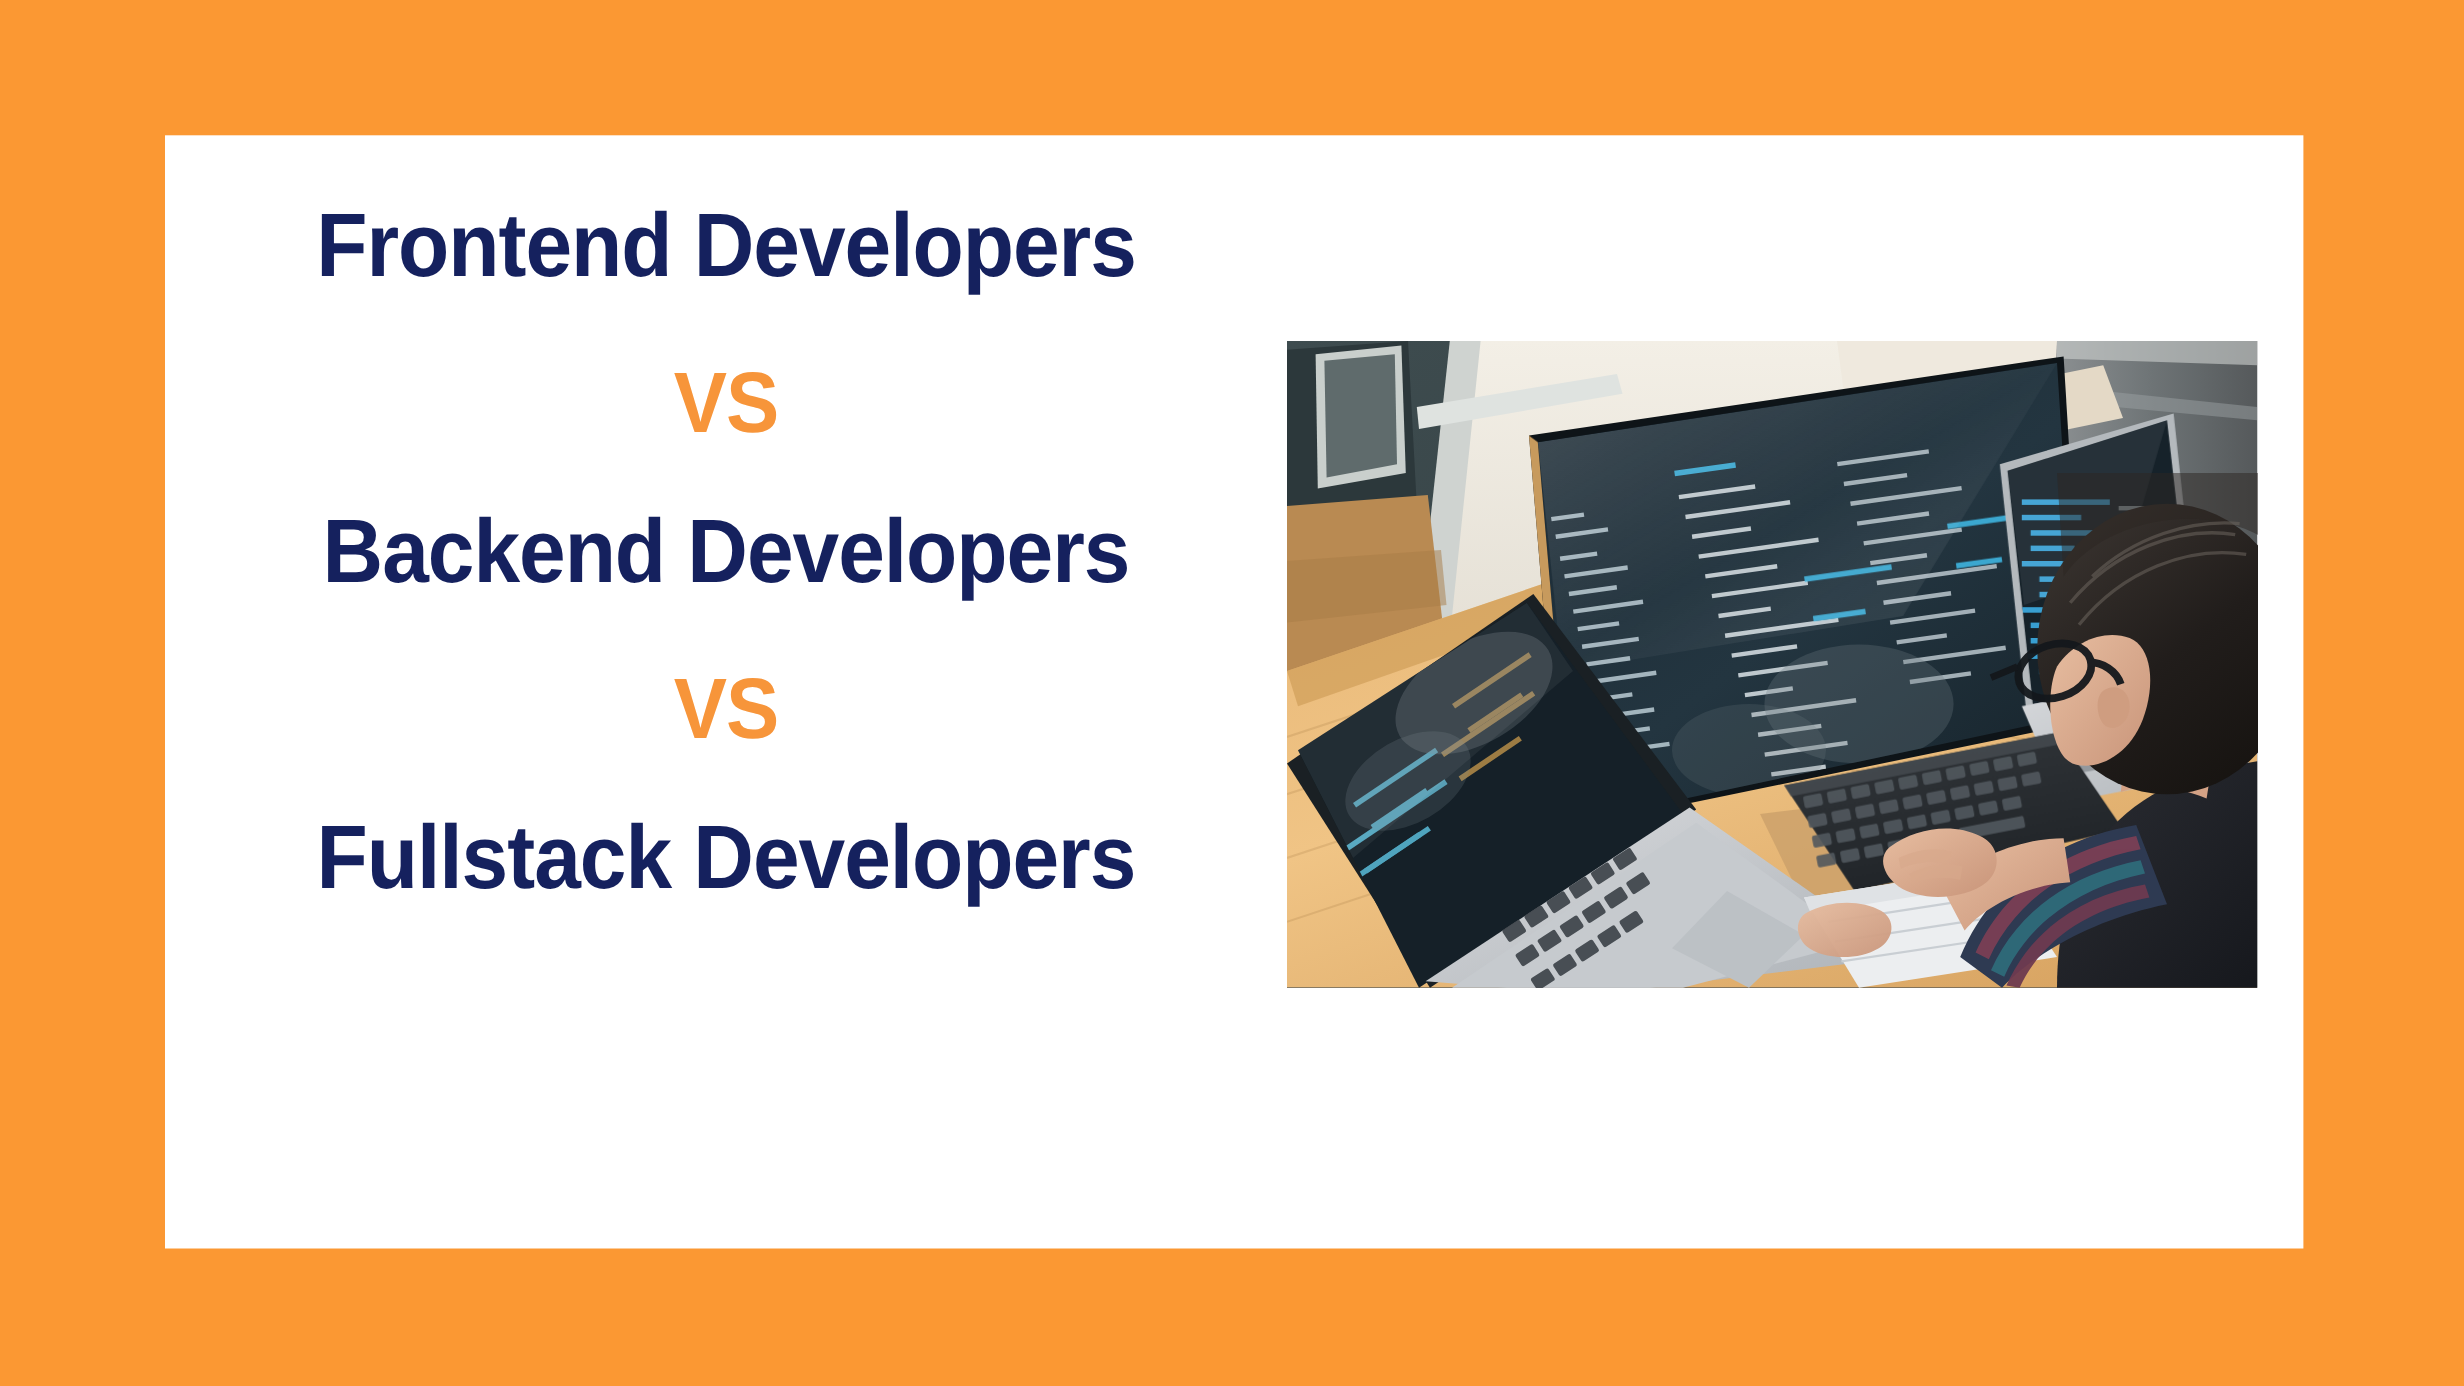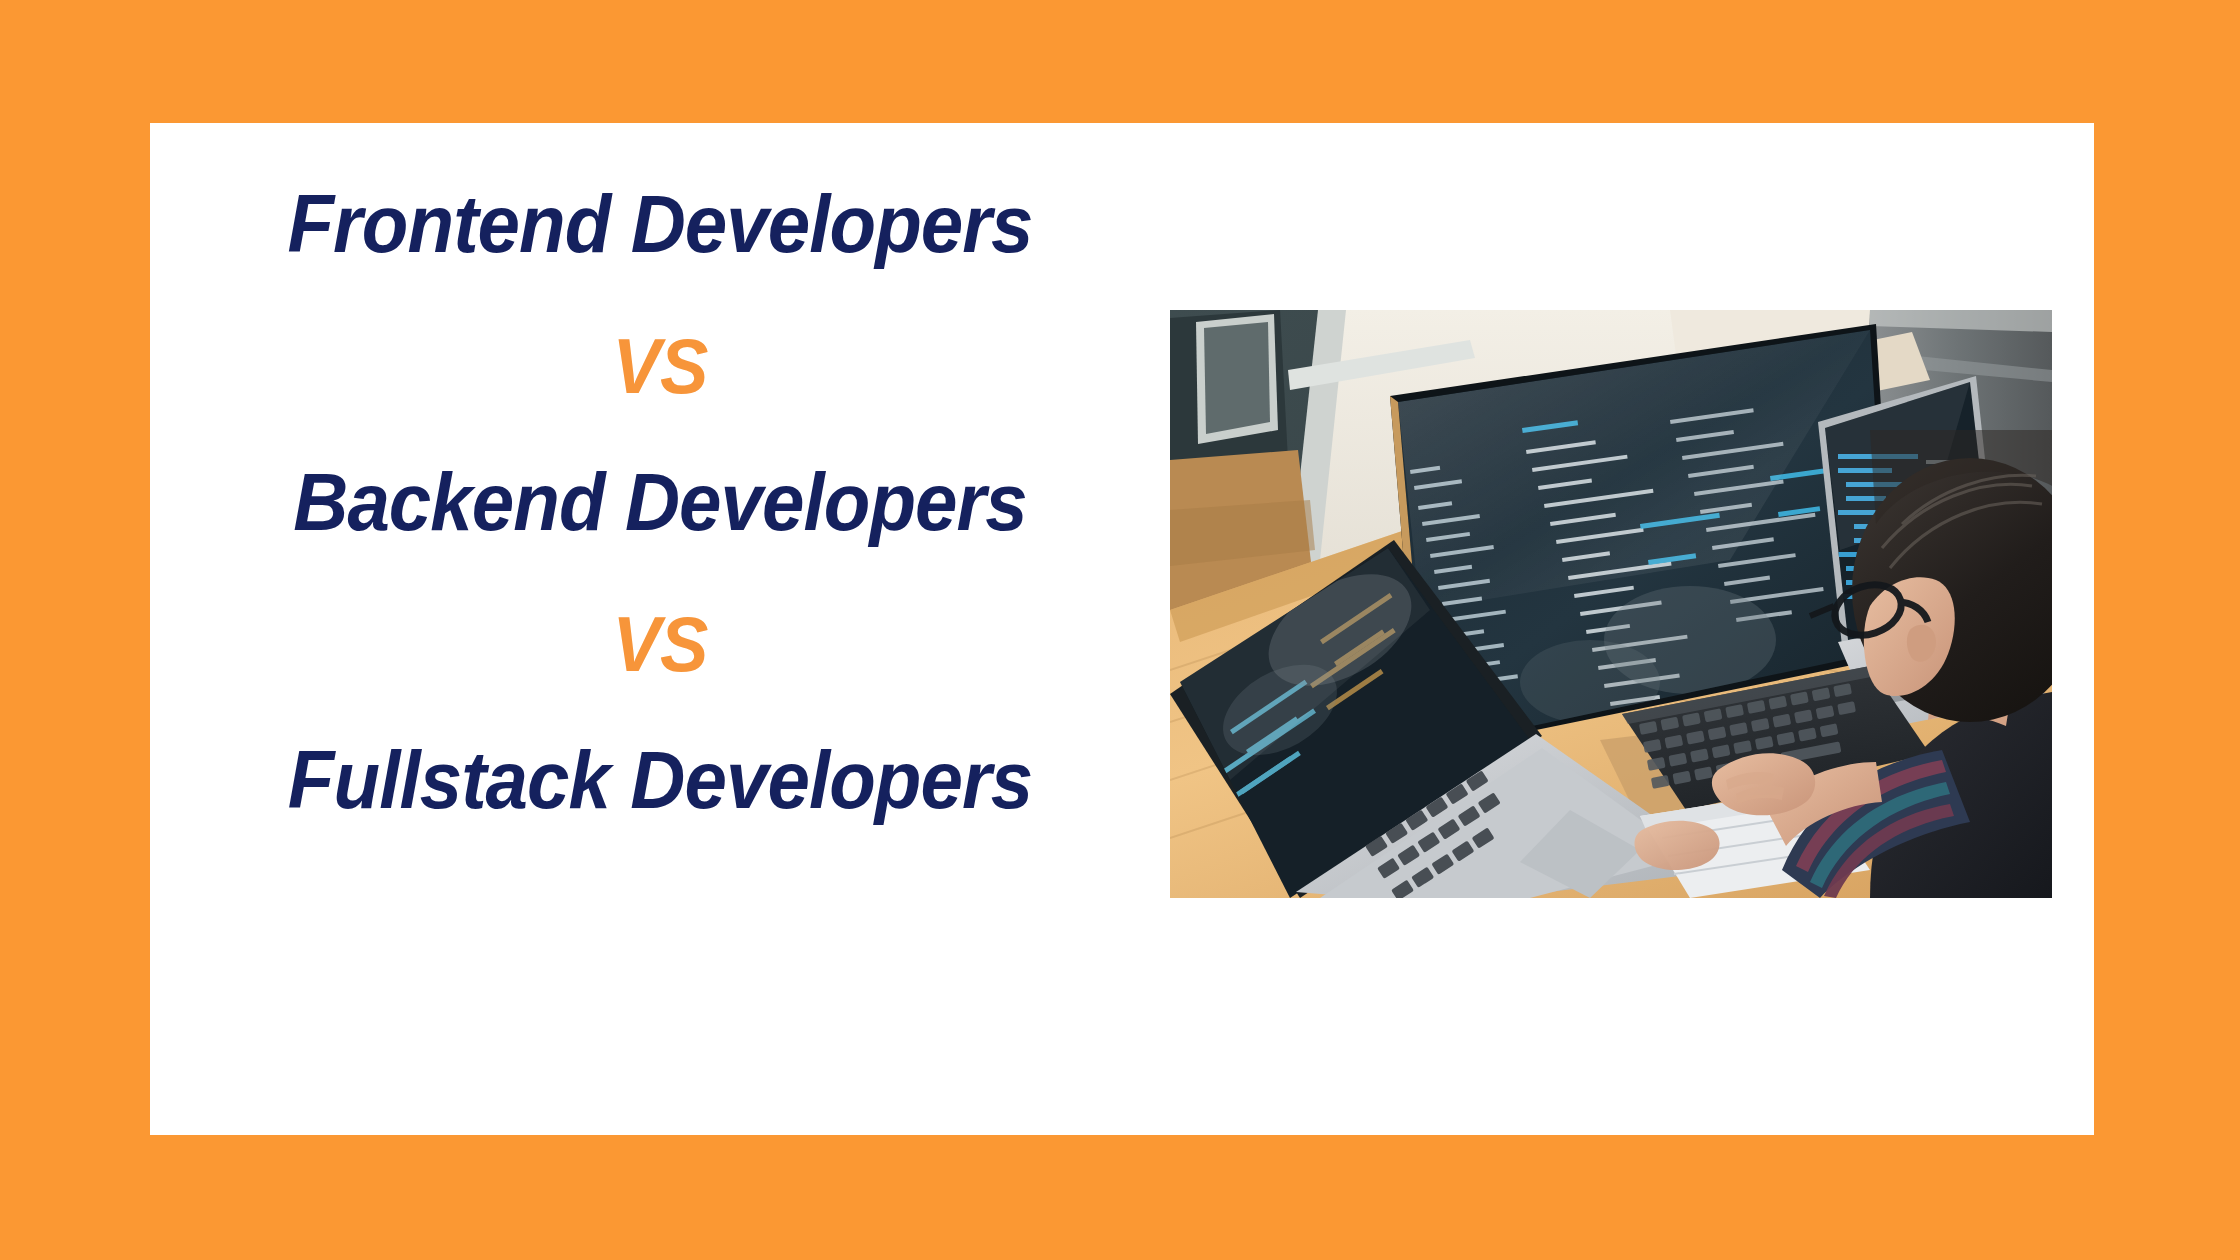--- a/index.html
+++ b/index.html
@@ -10,21 +10,20 @@
     overflow:hidden;
   }
   #canvas{position:relative;width:2240px;height:1260px;}
 
   
   #card{
     position:absolute;
     left:150px;top:123px;
     width:1944px;height:1012px;
     background:#ffffff;
-    font-style:italic;
   }
 
   
   #headline{
     position:absolute;
     left:0px;top:60px;
     width:1020px;
     text-align:center;
     user-select:none;
   }

